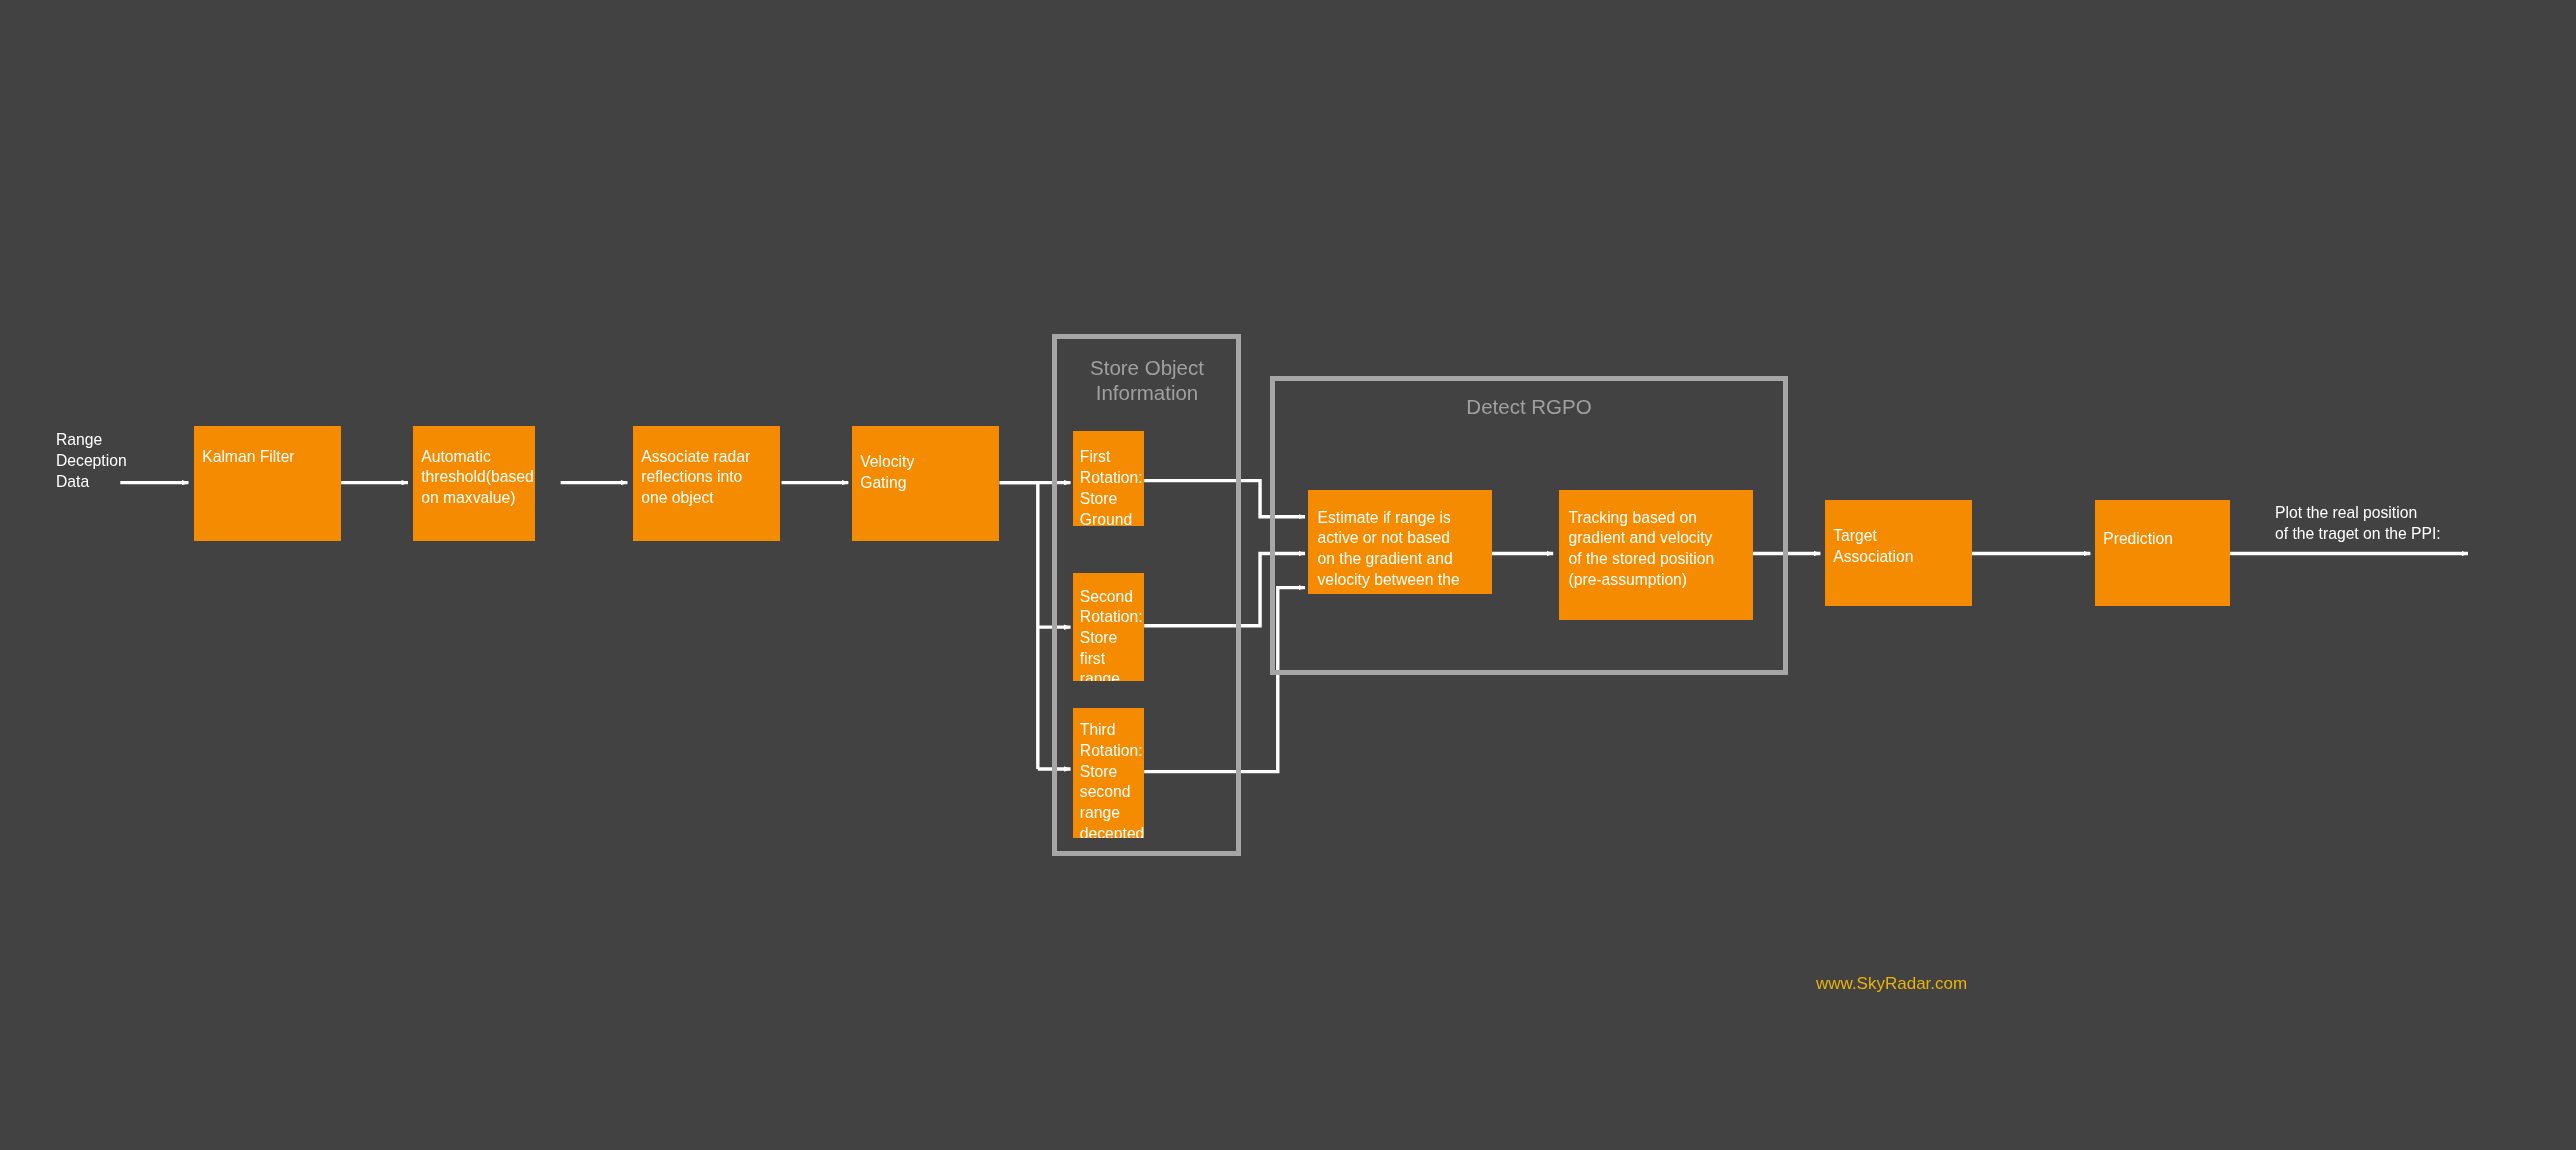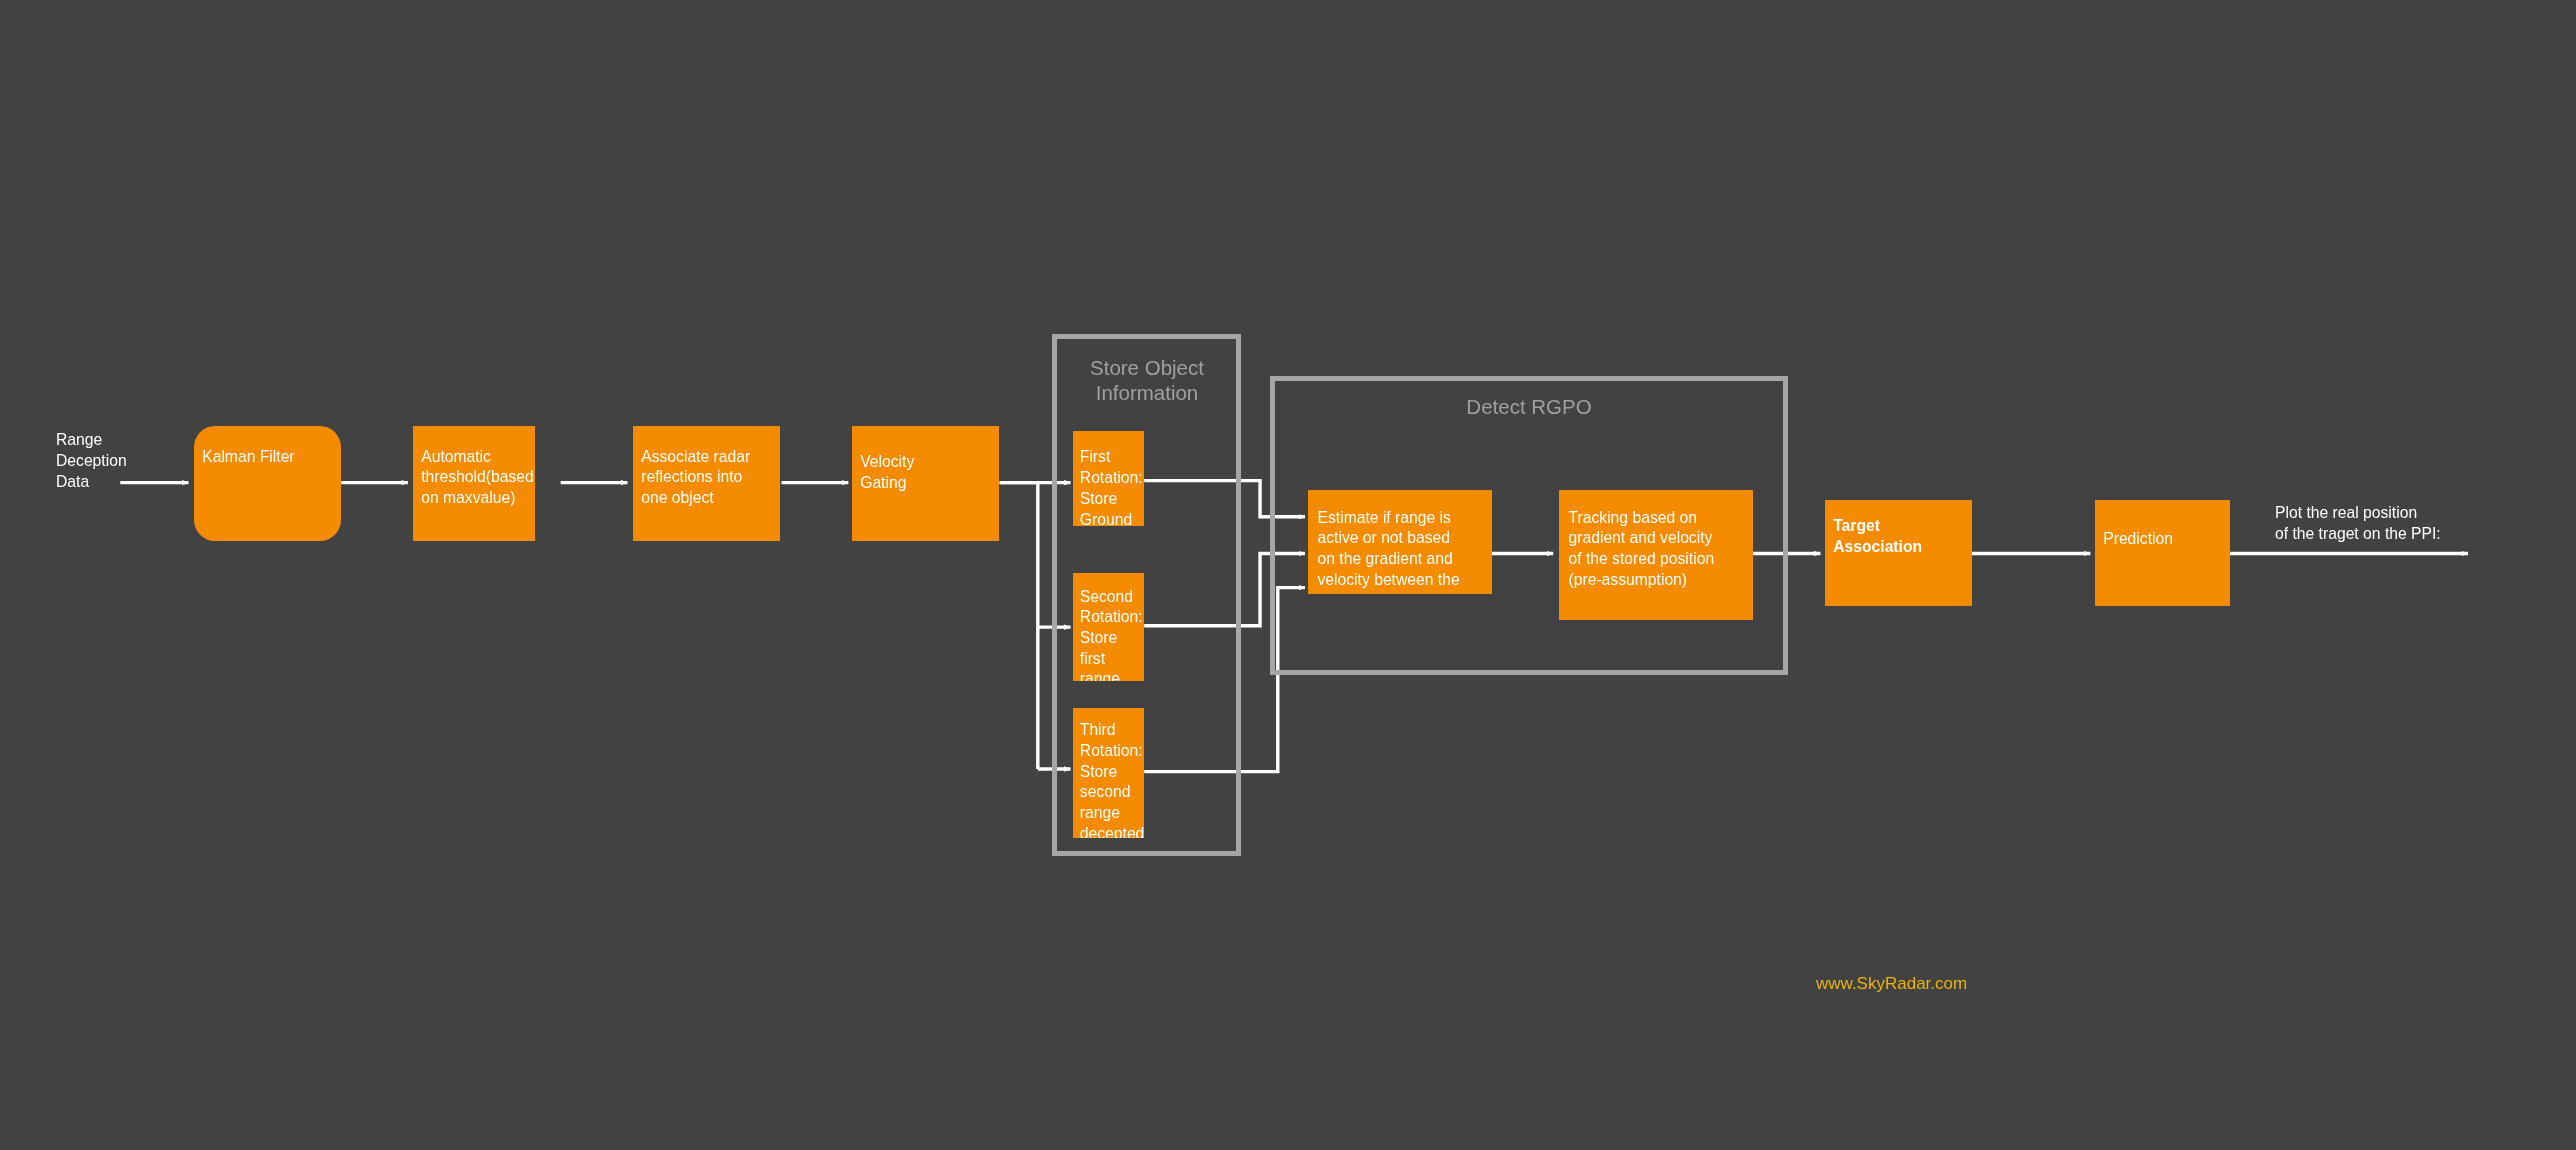--- a/index.html
+++ b/index.html
@@ -139,21 +139,21 @@
 Deception
 Data</div>
 
   <div class="group-box" style="left:1052px; top:334px; width:189px; height:522px;"></div>
   <div class="group-title" style="left:1058px; top:355px; width:178px;">Store Object
 Information</div>
 
   <div class="group-box" style="left:1270px; top:376px; width:518px; height:299px;"></div>
   <div class="group-title" style="left:1270px; top:394px; width:518px;">Detect RGPO</div>
 
-  <div class="pbox" style="left:194px; top:426px; width:147px; height:115px;border-radius:21px;">
+  <div class="pbox" style="left:194px; top:426px; width:147px; height:115px;">
     <div class="pbox-label" style="top:20.5px;">Kalman Filter</div>
   </div>
 
   <div class="pbox" style="left:413px; top:426px; width:122px; height:115px;">
     <div class="pbox-label" style="top:20.5px;">Automatic
 threshold(based
 on maxvalue)</div>
   </div>
 
   <div class="pbox" style="left:633px; top:426px; width:147px; height:115px;">
@@ -197,21 +197,21 @@
   </div>
 
   <div class="pbox" style="left:1559px; top:490px; width:194px; height:130px;">
     <div class="pbox-label" style="top:17.7px; left:9.5px;">Tracking based on
 gradient and velocity
 of the stored position
 (pre-assumption)</div>
   </div>
 
   <div class="pbox" style="left:1825px; top:500px; width:147px; height:106px;">
-    <div class="pbox-label" style="top:16px;font-weight:bold;">Target
+    <div class="pbox-label" style="top:26px;">Target
 Association</div>
   </div>
 
   <div class="pbox" style="left:2095px; top:500px; width:135px; height:106px;">
     <div class="pbox-label" style="top:29px;">Prediction</div>
   </div>
 
   <div class="free-label" style="left:2275px; top:503px;">Plot the real position
 of the traget on the PPI:</div>
 

